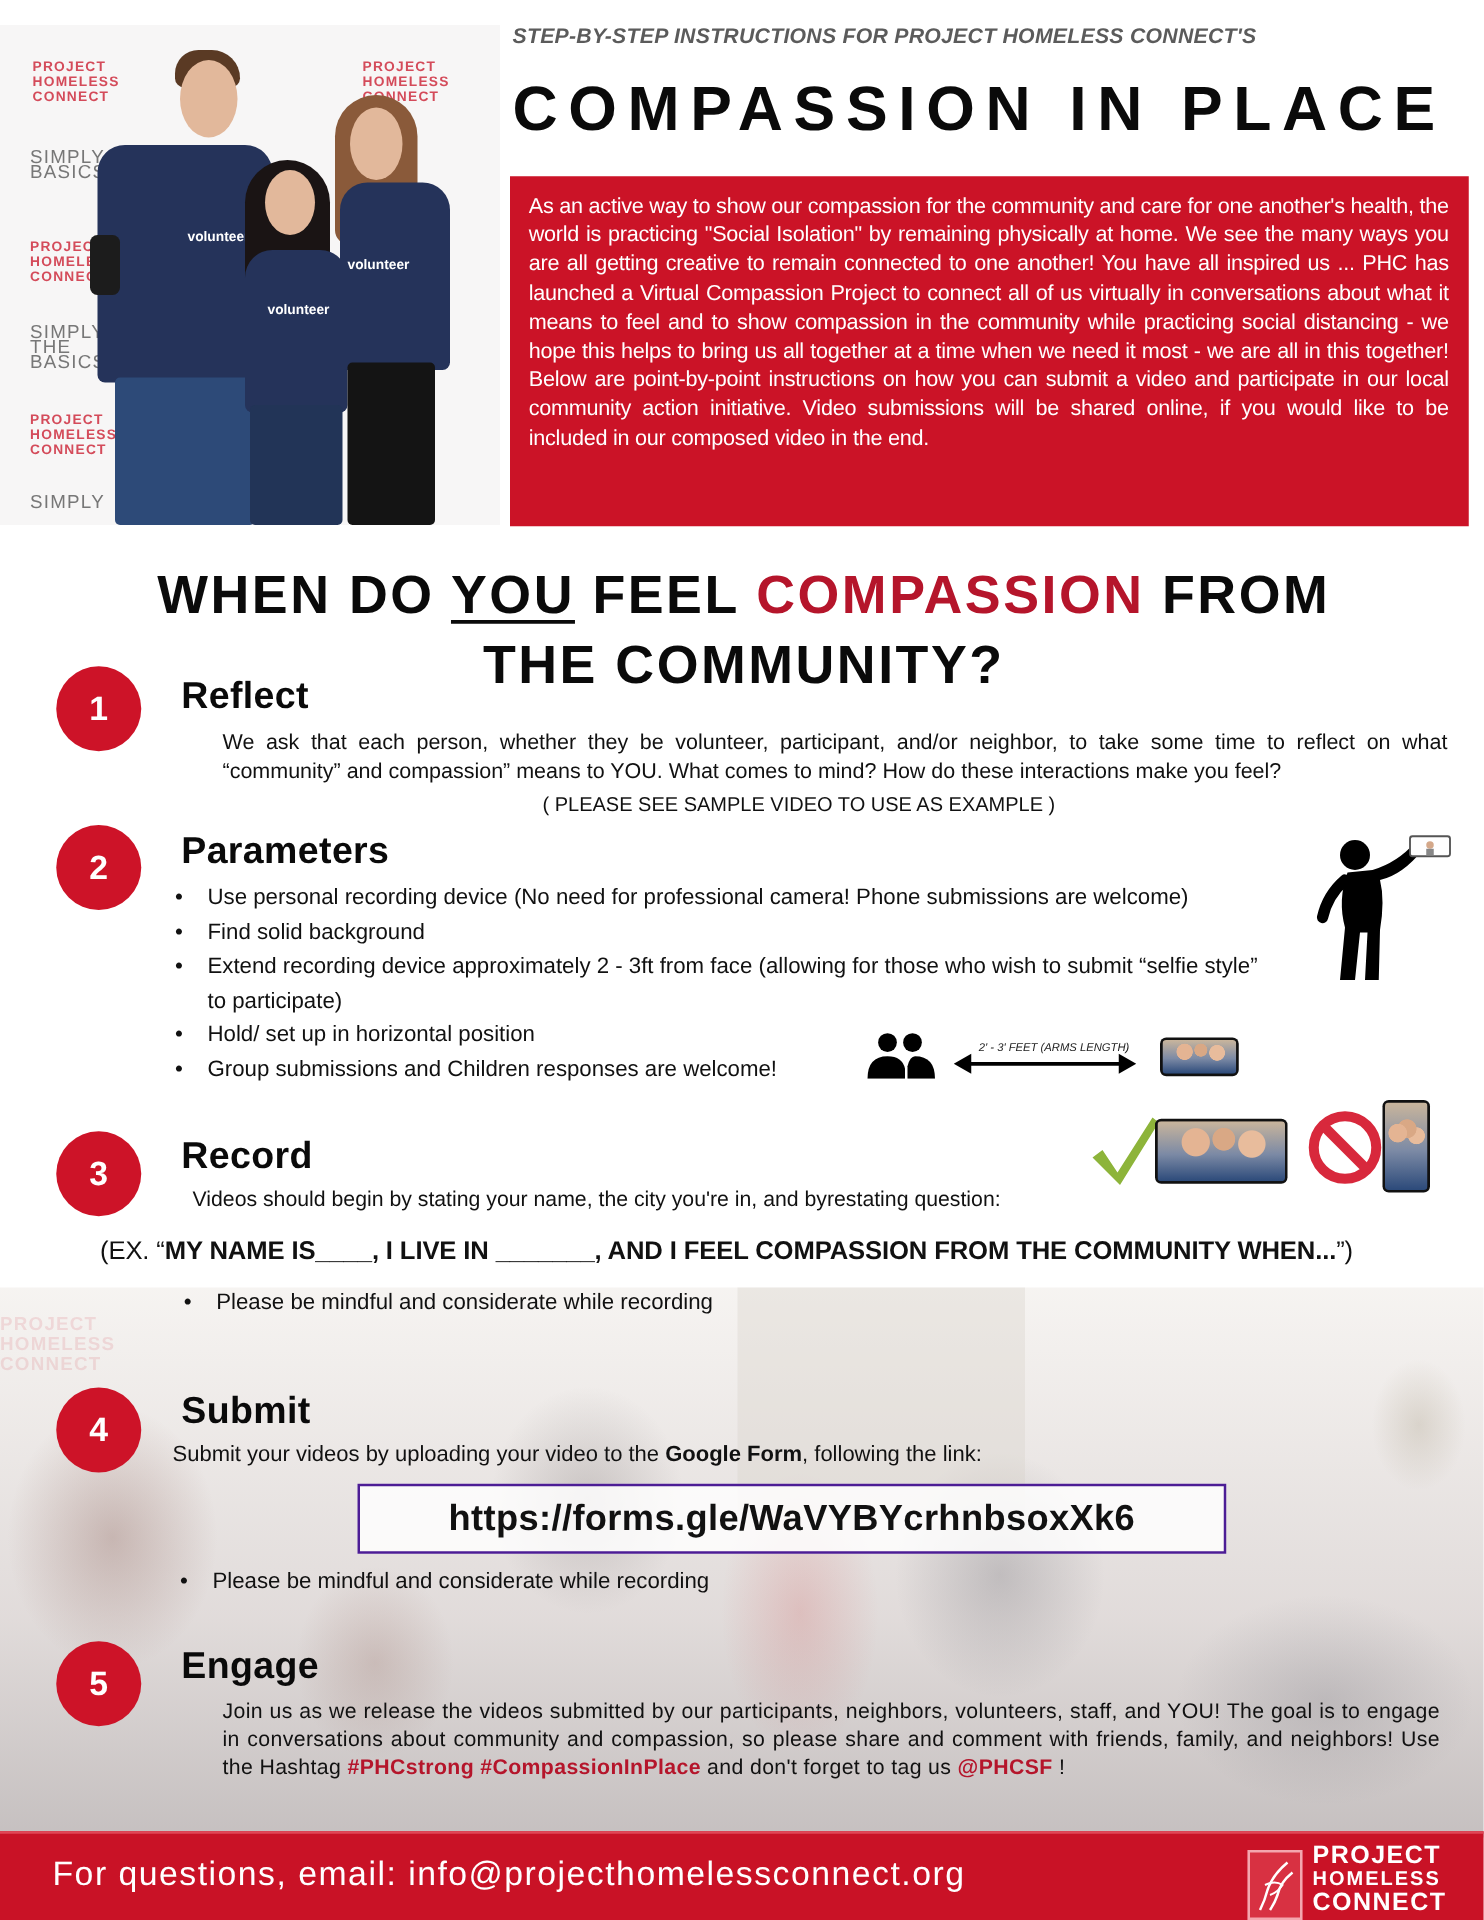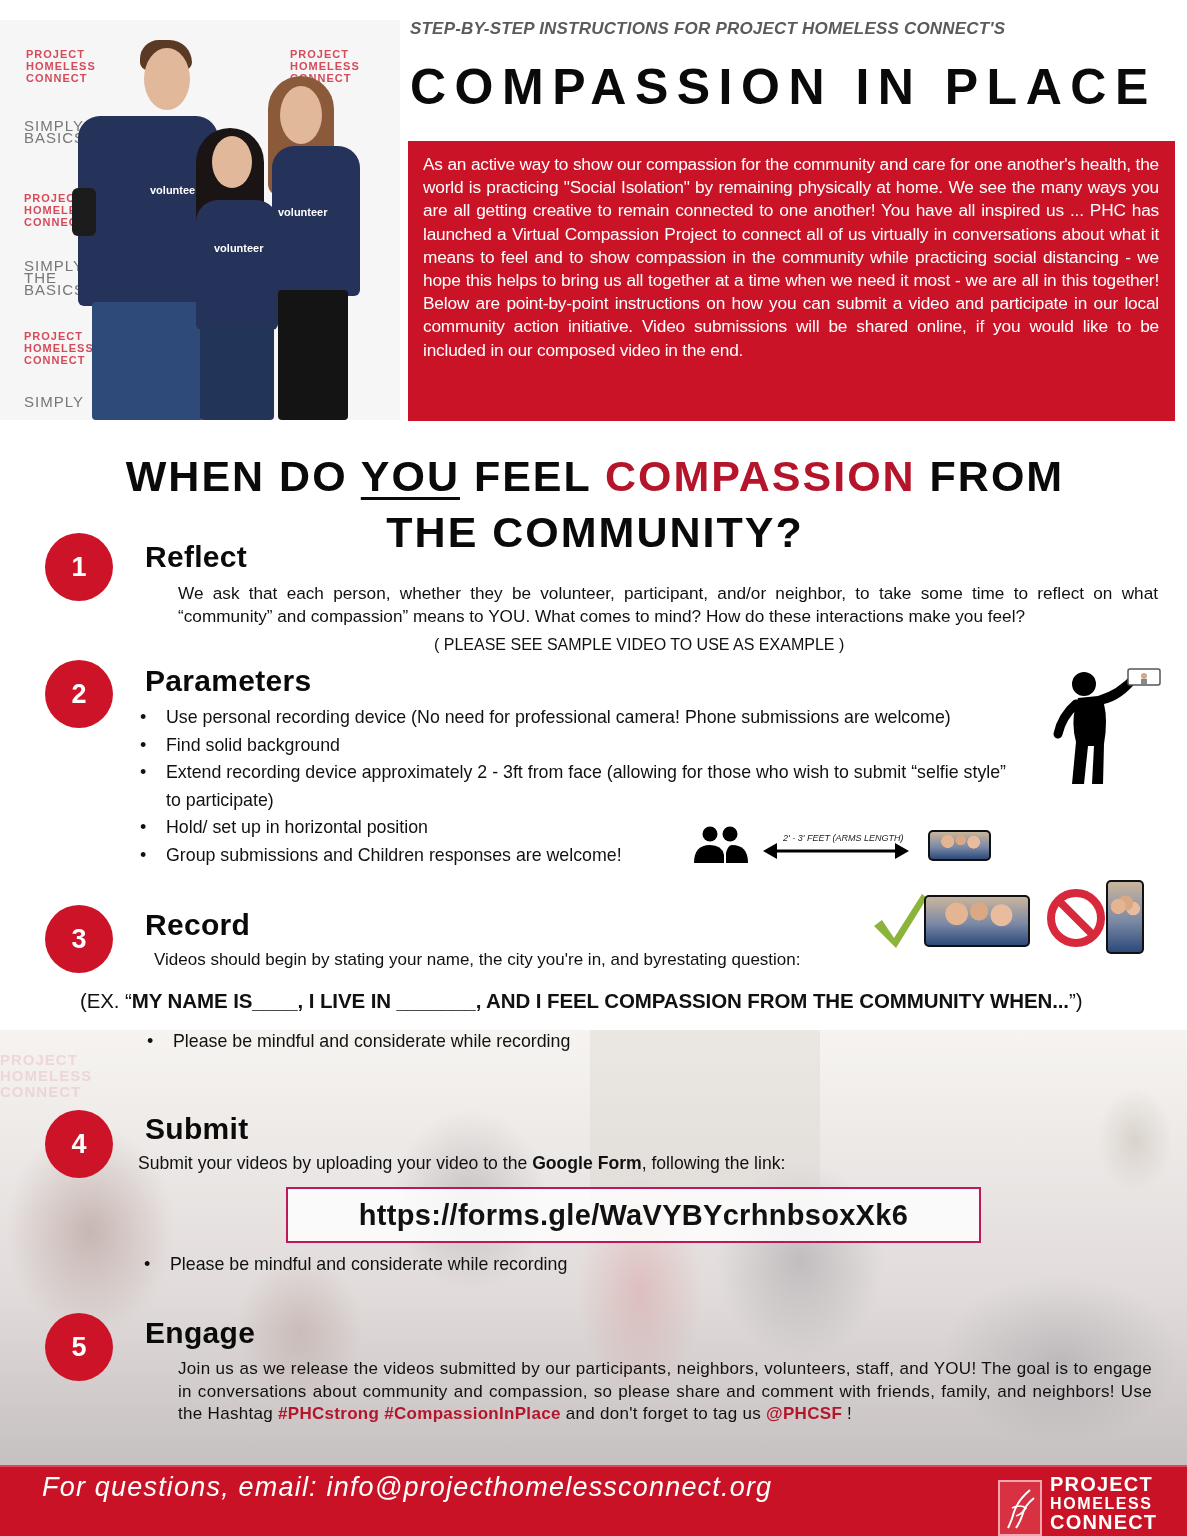--- a/index.html
+++ b/index.html
@@ -89,21 +89,21 @@
   .bold { font-weight: bold; }
   .red-text { color: #b5152b; font-weight: bold; }
   .underline { text-decoration: underline; }
 
   .example-line {
     position: absolute; left: 80px; top: 989px; width: 1080px;
     font-size: 20.5px; color: #111; white-space: nowrap; letter-spacing: -0.1px;
   }
   .link-box {
     position: absolute; left: 286px; top: 1187px; width: 695px; height: 56px;
-    border: 2px solid #be185d; background: rgba(255,255,255,0.82);
+    border: 2px solid #4c1d95; background: rgba(255,255,255,0.82);
     display: flex; align-items: center; justify-content: center;
     font-size: 29px; font-weight: bold; color: #111; letter-spacing: 0.3px; text-decoration: none;
   }
 
   
   .stick { position: absolute; left: 1048px; top: 664px; width: 118px; height: 124px; }
   .people-icon { position: absolute; left: 692px; top: 825px; width: 58px; height: 38px; }
   .arrow-wrap { position: absolute; left: 763px; top: 833px; width: 146px; height: 36px; }
   .arrow-label { position: absolute; left: 20px; top: 0px; font-size: 9px; font-style: italic; color: #222; white-space: nowrap; }
   .phone { position: absolute; background: #111; border-radius: 5px; padding: 2px; }
@@ -117,22 +117,22 @@
   }
   .check { position: absolute; left: 872px; top: 892px; width: 56px; height: 58px; }
   .no-sign { position: absolute; left: 1046px; top: 888px; width: 60px; height: 60px; }
 
   
   .footer {
     position: absolute; left: 0; top: 1465px; width: 1187px; height: 71px;
     background: #c91226; border-top: 2px solid #e04656;
   }
   .footer-text {
-    position: absolute; left: 42px; top: 5px; color: #fff;
-    font-size: 27px; font-style: italic; letter-spacing: 1.2px;
+    position: absolute; left: 42px; top: 17px; color: #fff;
+    font-size: 27px; letter-spacing: 1.2px;
   }
   .footer-logo { position: absolute; left: 998px; top: 8px; width: 180px; height: 58px; }
   .footer-logo .mark {
     position: absolute; left: 0; top: 5px; width: 44px; height: 56px;
     border: 2px solid #f4a6ae; background: #d83142;
   }
   .footer-logo .mark svg { position: absolute; left: 4px; top: 6px; }
   .footer-logo .words {
     position: absolute; left: 52px; top: 0; color: #fff; font-weight: bold;
     line-height: 19px; letter-spacing: 1.2px;

